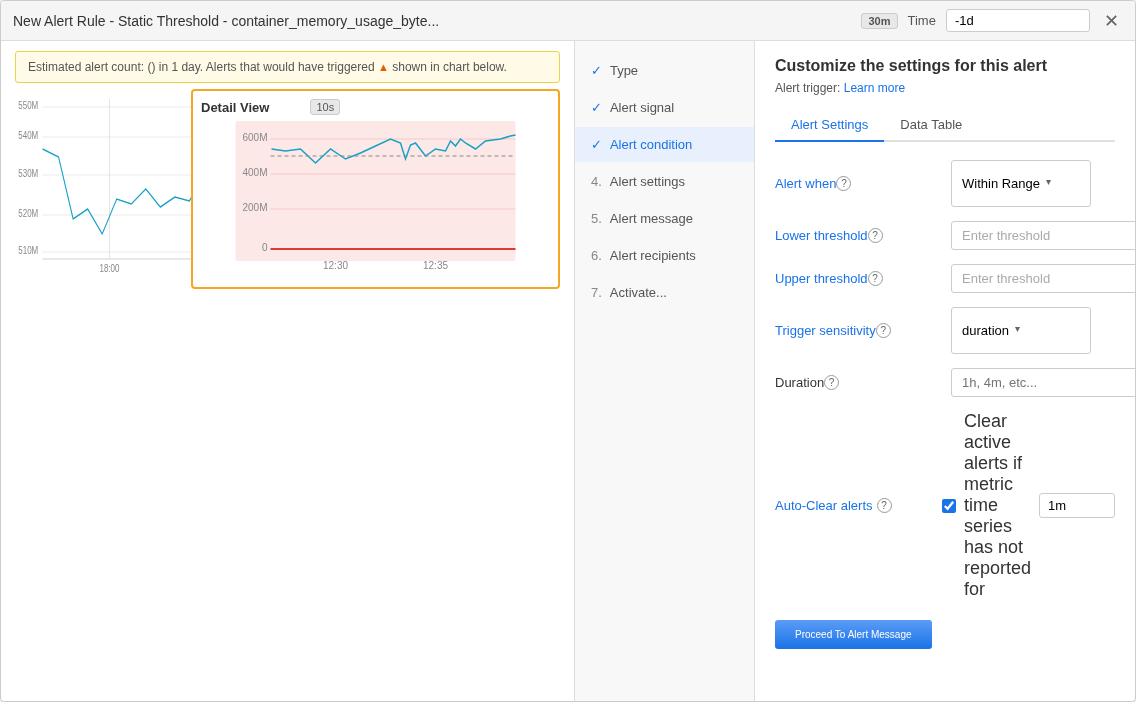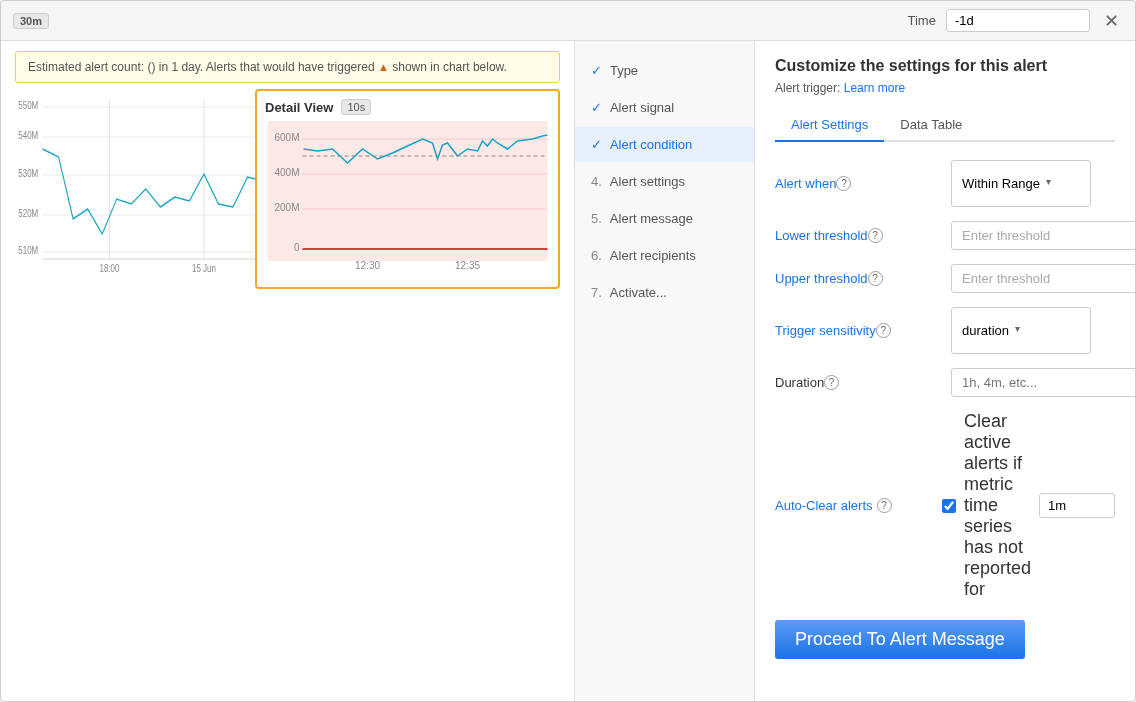--- a/index.html
+++ b/index.html
@@ -239,31 +239,32 @@
       height: 14px;
       accent-color: #1a73e8;
     }
 
     .proceed-btn {
       background: linear-gradient(to bottom, #5b9cf6, #1a73e8);
       color: #fff;
       border: none;
       border-radius: 3px;
       padding: 9px 20px;
-      font-size: 18px;
+      font-size: 10px;
       cursor: pointer;
       font-weight: 500;
     }
   </style>
 </head>
 <body>
 
 <div class="window">
 
   <div class="header">
+    <span class="header-title">New Alert Rule - Static Threshold - container_memory_usage_byte...</span>
     <span class="badge-30m">30m</span>
     <span class="time-label">Time</span>
     <input class="time-input" type="text" value="-1d" style="">
     <button class="close-btn">✕</button>
   </div>
 
   <div style="display:flex; flex:1; overflow:hidden;">
 
     <div class="chart-section" style="flex:1; min-width:0; display:flex; flex-direction:column; border-right:1px solid #ddd;">
 
@@ -302,24 +303,24 @@
           <rect x="690" y="20" width="55" height="90" fill="rgba(245,166,35,0.15)" stroke="#f5a623" stroke-width="2" rx="1"></rect>
 
           <text x="130" y="183" font-size="11" fill="#888" text-anchor="middle">18:00</text>
           <text x="260" y="183" font-size="11" fill="#888" text-anchor="middle">15 Jun</text>
           <text x="520" y="183" font-size="11" fill="#888" text-anchor="middle">06:00</text>
           <text x="650" y="183" font-size="11" fill="#888" text-anchor="middle">12:00</text>
 
           <line x1="38" y1="170" x2="750" y2="170" stroke="#ccc" stroke-width="1"></line>
         </svg>
 
-        <div style="position:absolute; top:0; right:0; width:305px; background:#fff; border:2px solid #f5a623; border-radius:4px; padding:8px; z-index:10;">
+        <div style="position:absolute; top:0; right:0; width:369px; background:#fff; border:2px solid #f5a623; border-radius:4px; padding:8px; z-index:10;">
           <div style="display:flex; align-items:center; gap:8px; margin-bottom:6px;">
             <span style="font-size:13px; font-weight:600; color:#333;">Detail View</span>
-            <span style="background:#e8e8e8; border:1px solid #ccc; border-radius:3px; padding:1px 5px; font-size:11px; color:#555;">10s</span>
+            <span style="background:#e8e8e8; border:1px solid #ccc; border-radius:3px; padding:1px 5px; font-size:11px; color:#555;margin-left:33px;">10s</span>
           </div>
           
           <svg width="100%" height="155" viewBox="0 0 280 155">
 
             <rect x="0" y="0" width="280" height="140" fill="#fde8e8" rx="2"></rect>
 
             <text x="32" y="20" font-size="10" fill="#888" text-anchor="end">600M</text>
             <text x="32" y="55" font-size="10" fill="#888" text-anchor="end">400M</text>
             <text x="32" y="90" font-size="10" fill="#888" text-anchor="end">200M</text>
             <text x="32" y="130" font-size="10" fill="#888" text-anchor="end">0</text>

